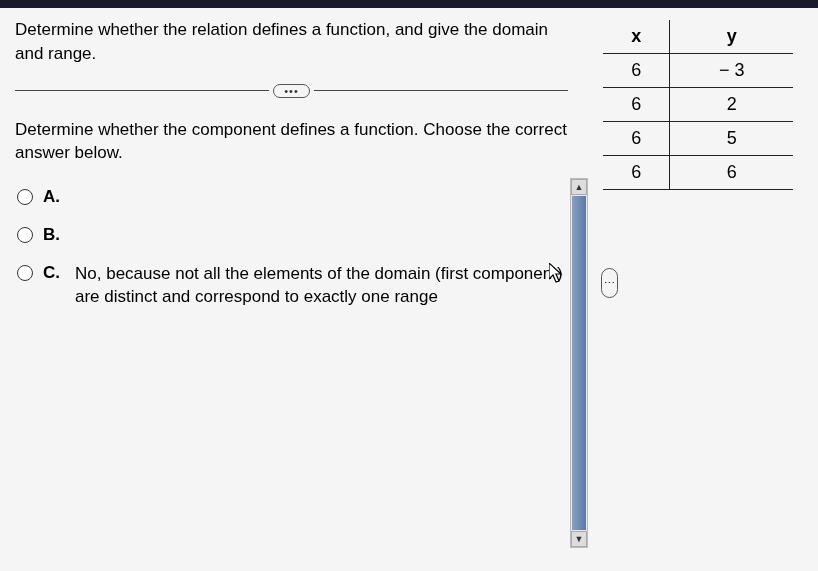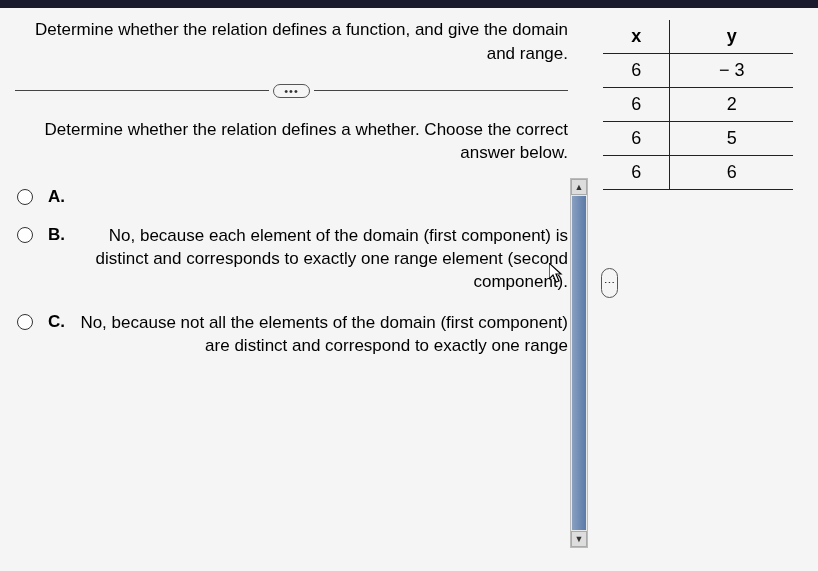--- a/index.html
+++ b/index.html
@@ -15,21 +15,20 @@
     .container {
       display: flex;
       height: 100%;
       padding: 10px 15px 0 15px;
       gap: 20px;
     }
     .left-col {
       flex: 1;
       position: relative;
       padding-right: 15px;
-      text-align: right;
     }
     .right-col {
       width: 200px;
       padding-right: 10px;
     }
     .intro-text {
       font-size: 17px;
       line-height: 1.4;
       color: #000;
       margin-bottom: 18px;
@@ -169,31 +168,30 @@
 <div class="container">
   <div class="left-col">
     <p class="intro-text">Determine whether the relation defines a function, and give the domain and range.</p>
 
     <div class="hr-row">
       <div class="hr-line"></div>
       <div class="pill">•••</div>
       <div class="hr-line"></div>
     </div>
 
-    <p class="sub-instruction">Determine whether the relation defines a whether. Choose the correct answer below.</p>
+    <p class="sub-instruction">Determine whether the component defines a function. Choose the correct answer below.</p>
 
     <div class="options">
       <div class="option">
         <span class="radio"></span>
         <span class="opt-label">A.</span>
       </div>
       <div class="option">
         <span class="radio"></span>
         <span class="opt-label">B.</span>
-        <span class="opt-text">No, because each element of the domain (first component) is distinct and corresponds to exactly one range element (second component).</span>
       </div>
       <div class="option">
         <span class="radio"></span>
         <span class="opt-label">C.</span>
         <span class="opt-text">No, because not all the elements of the domain (first component) are distinct and correspond to exactly one range</span>
       </div>
     </div>
 
     <span class="cursor">
       <svg width="16" height="20" viewBox="0 0 16 20">

